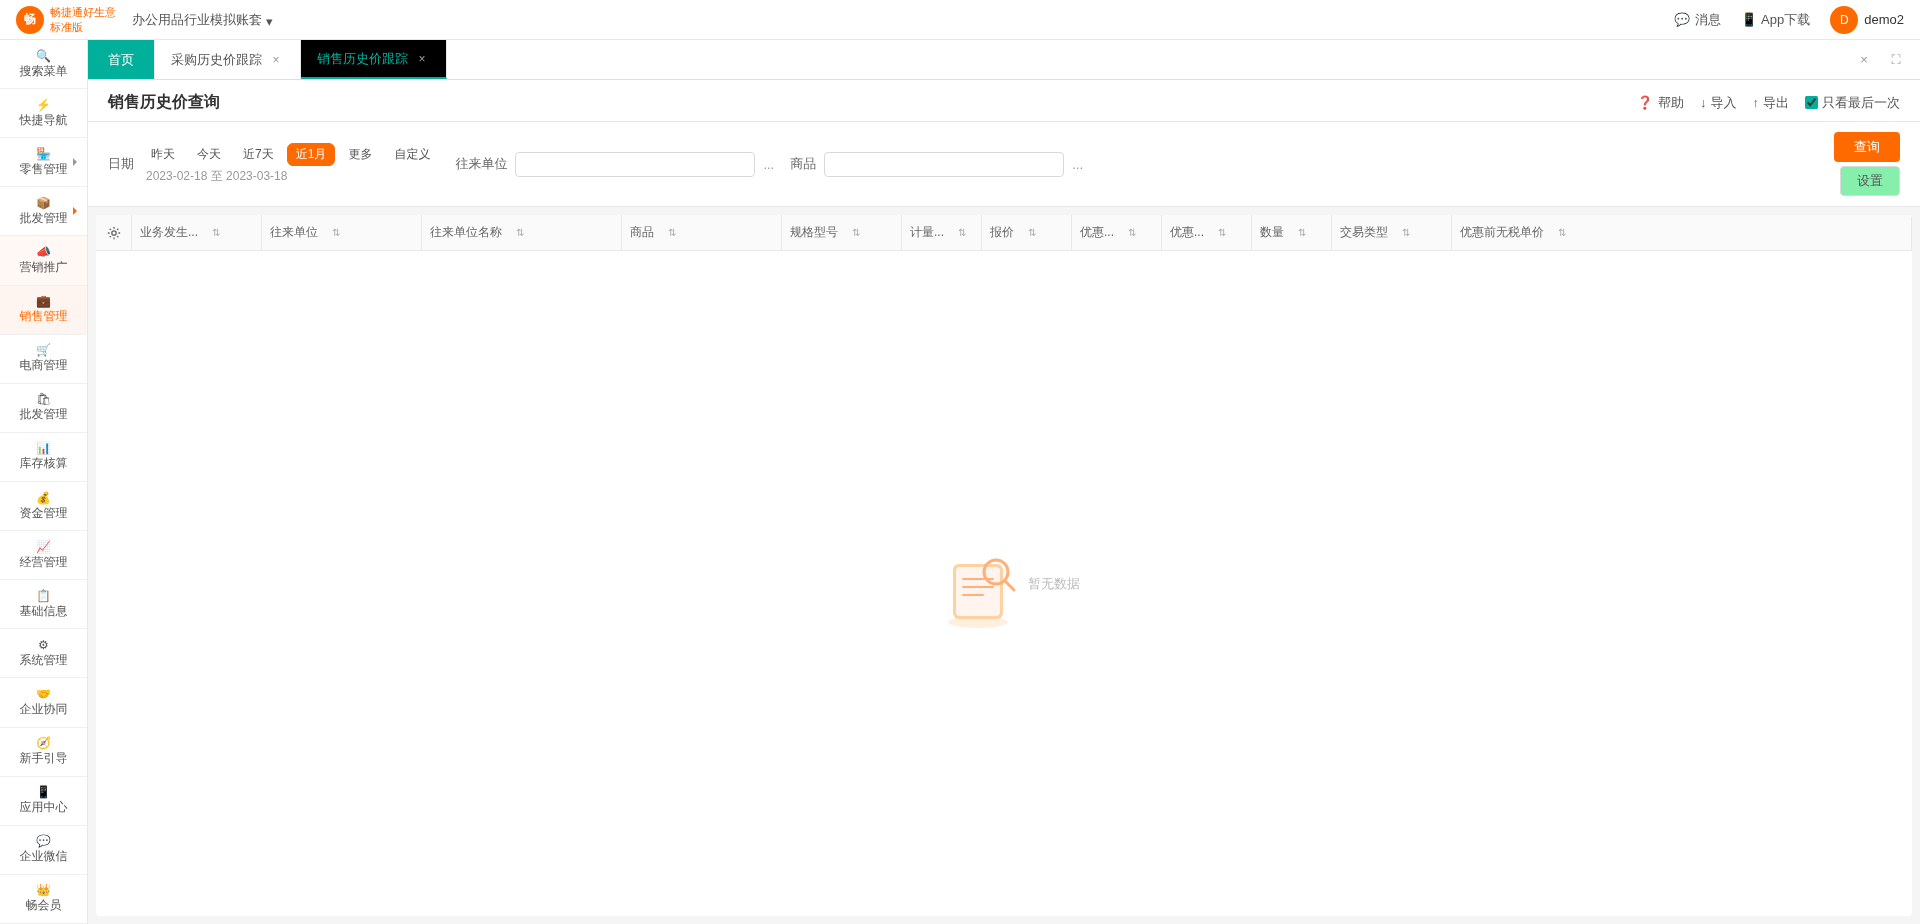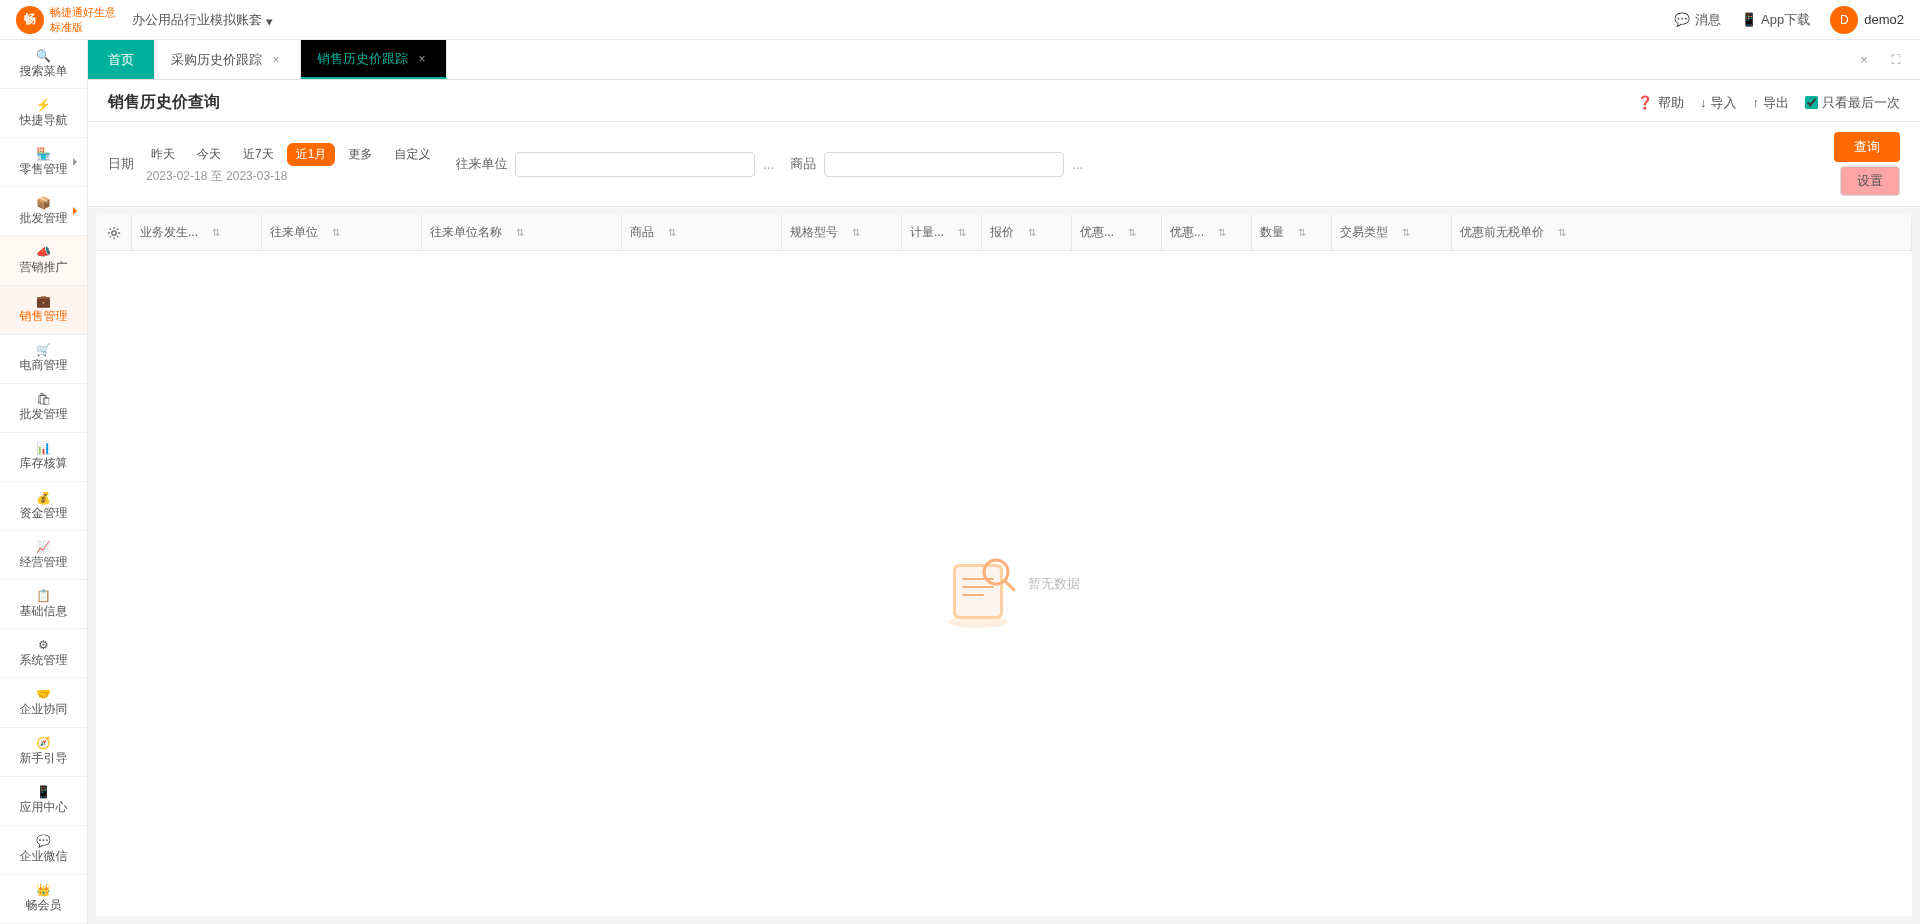--- a/index.html
+++ b/index.html
@@ -307,21 +307,21 @@
       background: #ff6a00;
       color: white;
       border: none;
       border-radius: 4px;
       padding: 6px 20px;
       font-size: 13px;
       cursor: pointer;
       white-space: nowrap;
     }
     .settings-btn {
-      background: #fca5a5;
+      background: #86efac;
       color: #555;
       border: 1px solid #d9d9d9;
       border-radius: 4px;
       padding: 5px 16px;
       font-size: 13px;
       cursor: pointer;
     }
 
     
     .table-area {

